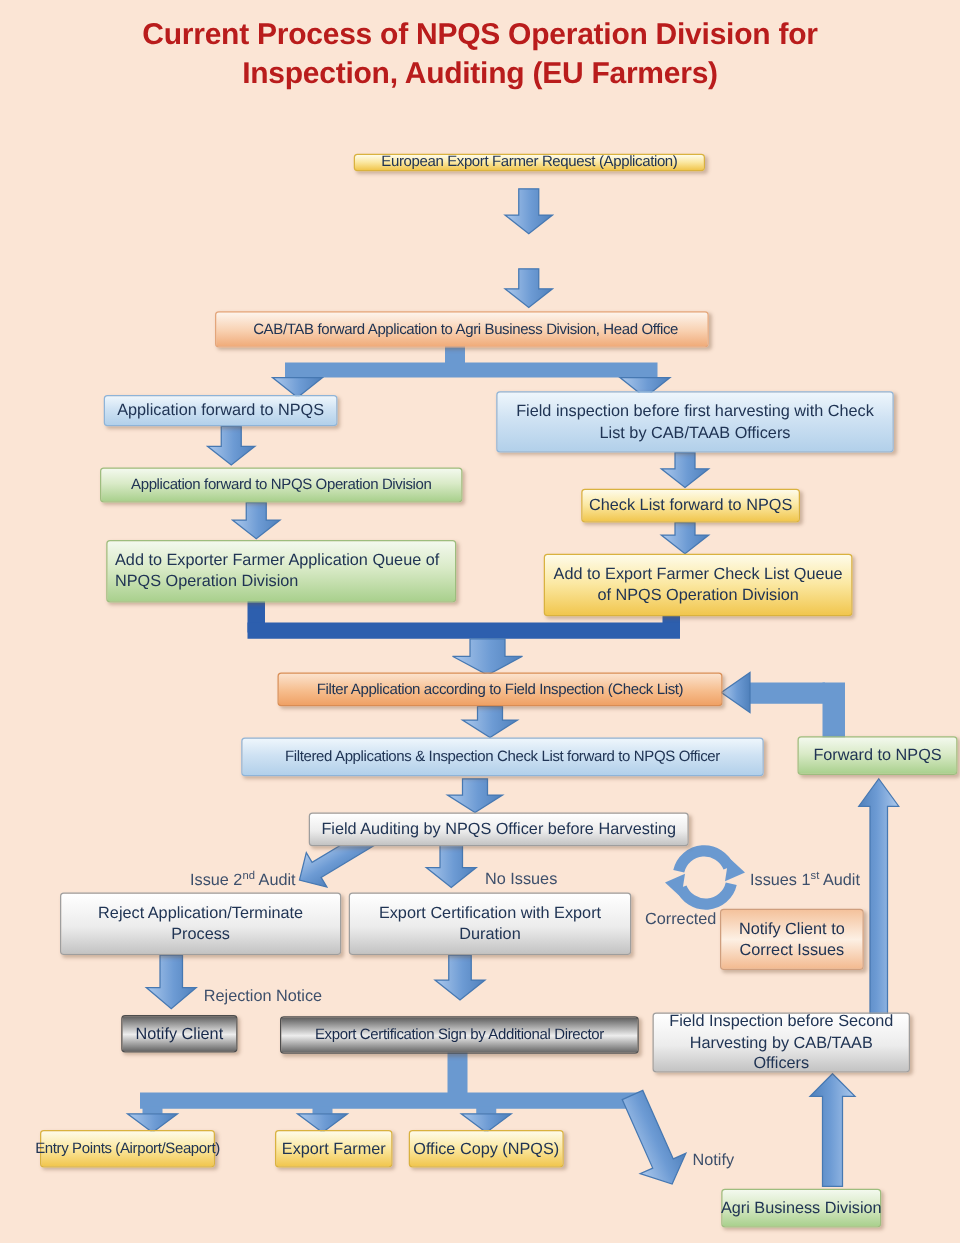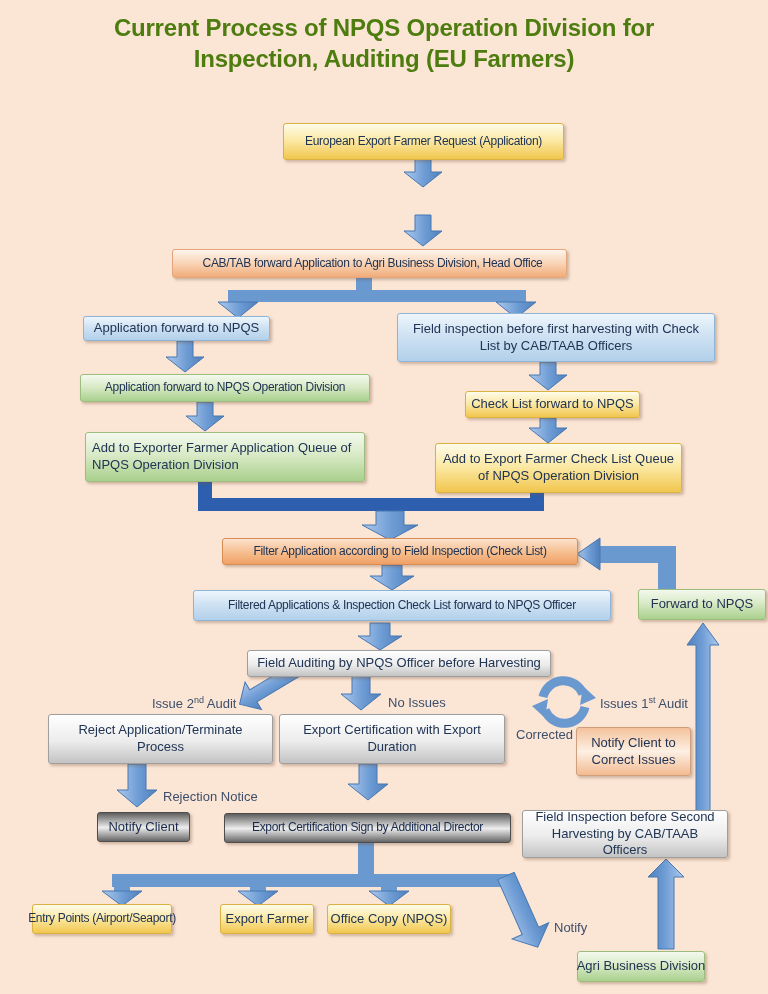--- a/index.html
+++ b/index.html
@@ -9,21 +9,21 @@
   }
   .canvas{
     position:relative;
     width:768px;height:994px;
     background:#fbe5d5;
     overflow:hidden;
   }
   .title{
     position:absolute;left:74px;top:12px;width:620px;
     text-align:center;
-    font-size:24px;font-weight:bold;color:#4d7c0f;
+    font-size:24px;font-weight:bold;color:#b91c1c;
     line-height:1.3;letter-spacing:-0.2px;
   }
   svg.flow{position:absolute;left:0;top:0;}
   .box{
     position:absolute;box-sizing:border-box;
     display:flex;align-items:center;justify-content:center;
     text-align:center;
     font-size:13px;line-height:1.3;color:#203454;
     padding:2px 6px;border-radius:3px;
     box-shadow:2px 2px 3px rgba(120,85,60,.35);
@@ -119,21 +119,21 @@
 
     <g transform="translate(703,811) rotate(180)">
       <path d="M-7 0 L7 0 L7 166 L16 166 L0 188 L-16 166 L-7 166 Z" fill="url(#ag)" stroke="#4678b2"></path>
     </g>
 
     <rect x="658" y="546" width="18" height="44" fill="#6a99d0"></rect>
     <rect x="600" y="546" width="60" height="17" fill="#6a99d0"></rect>
     <path d="M600 538 L600 570 L577 554 Z" fill="url(#ag)" stroke="#4678b2"></path>
   </svg>
 
-  <div class="box yellow tight" style="left:283px;top:123px;width:281px;height:37px">European Export Farmer Request (Application)</div>
+  <div class="box yellow tight" style="left:283px;top:123px;width:281px;height:14px">European Export Farmer Request (Application)</div>
 
 
   <div class="box peach tight" style="left:172px;top:249px;width:395px;height:29px">CAB/TAB forward Application to Agri Business Division, Head Office</div>
 
   <div class="box blue nowrap" style="left:83px;top:316px;width:187px;height:25px">Application forward to NPQS</div>
 
   <div class="box blue" style="left:397px;top:313px;width:318px;height:49px">Field inspection before first harvesting with Check List by CAB/TAAB Officers</div>
 
   <div class="box green tight" style="left:68px;top:374px;width:290px;height:28px">Application forward to NPQS Operation Division</div>
 

